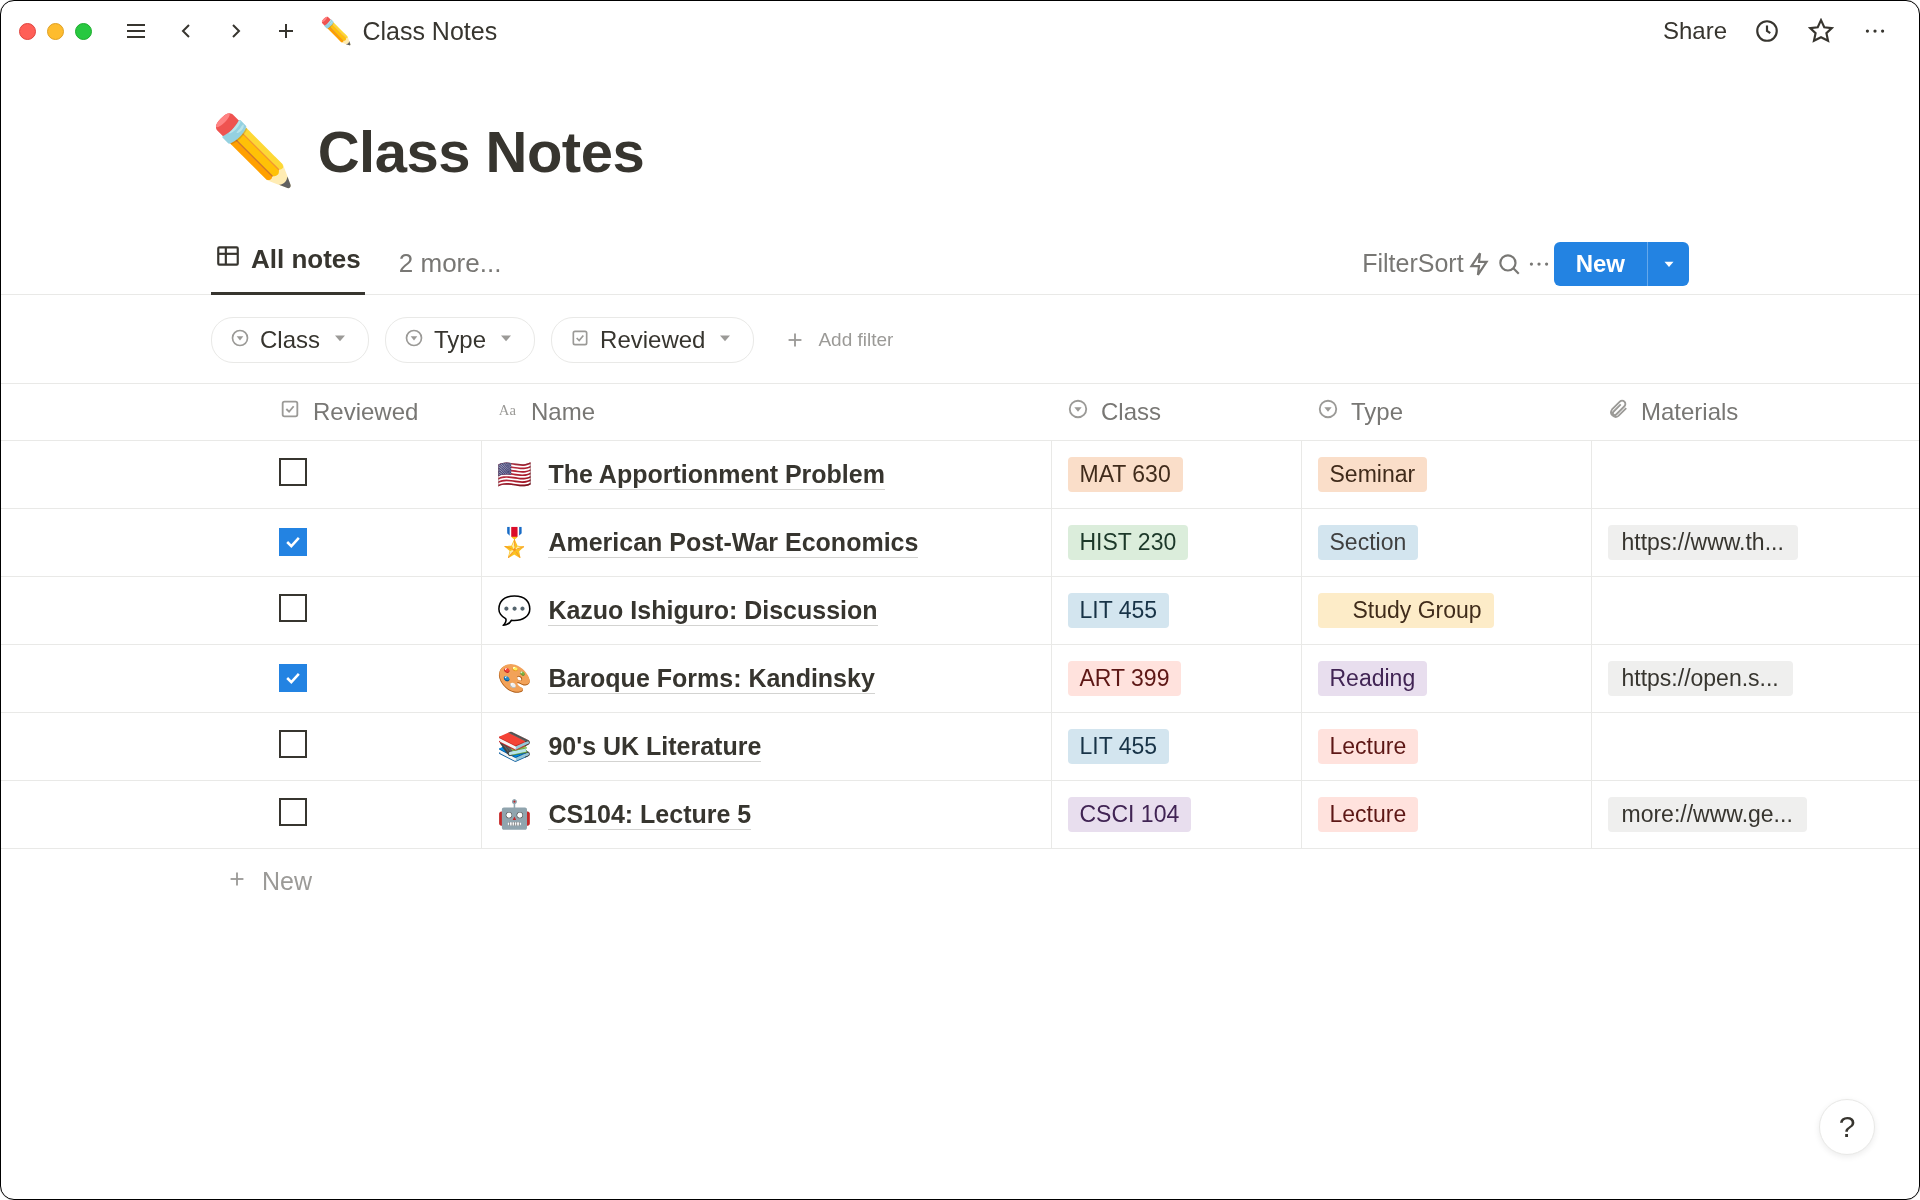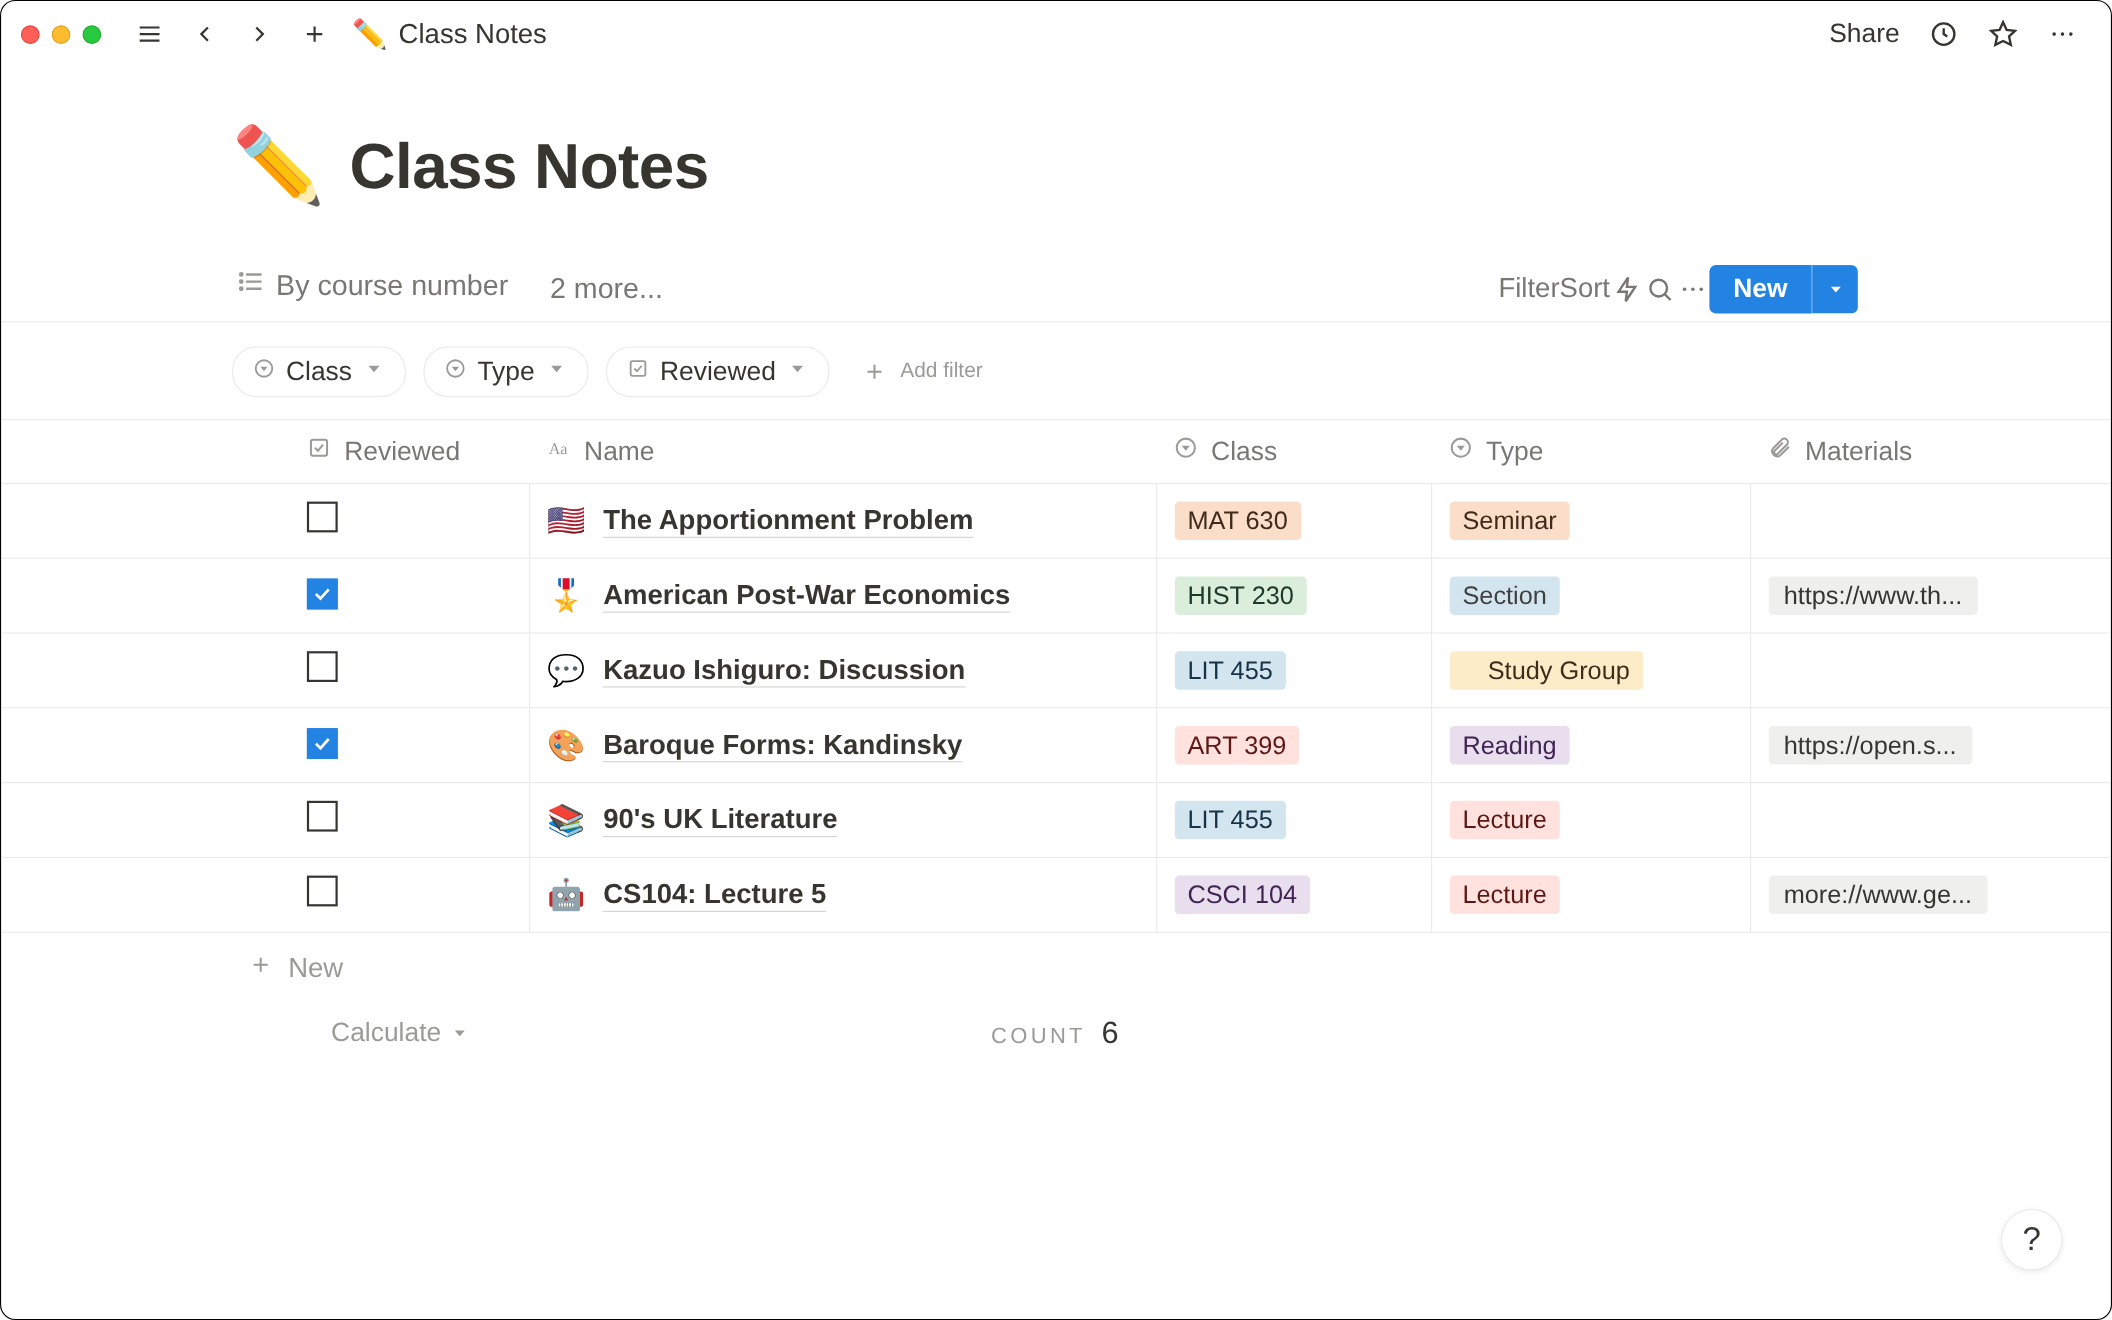--- a/index.html
+++ b/index.html
@@ -268,32 +268,29 @@
     </div>
   </div>
 
   <div class="content">
     <div class="page-header">
       <span class="big-emoji">✏️</span>
       <h1>Class Notes</h1>
     </div>
 
     <div class="views-row">
-      <div class="view-tab secondary">
+      <div class="view-tab active">
         <span class="vicon">
           <svg viewBox="0 0 24 24">
-              <line x1="8" y1="6" x2="21" y2="6"></line>
-              <line x1="8" y1="12" x2="21" y2="12"></line>
-              <line x1="8" y1="18" x2="21" y2="18"></line>
-              <circle cx="4" cy="6" r="1"></circle>
-              <circle cx="4" cy="12" r="1"></circle>
-              <circle cx="4" cy="18" r="1"></circle>
+              <rect x="3" y="4" width="18" height="16" rx="1"></rect>
+              <line x1="3" y1="10" x2="21" y2="10"></line>
+              <line x1="10" y1="4" x2="10" y2="20"></line>
             </svg>
         </span>
-        <span>By course number</span>
+        <span>All notes</span>
       </div>
       <span class="more-views">2 more...</span>
 
       <div class="views-right">
         <span class="txt-btn">Filter</span>
         <span class="txt-btn">Sort</span>
         <span class="icon-btn">
           <svg viewBox="0 0 24 24">
               <polyline points="13 2 5 14 12 14 11 22 19 10 12 10 13 2"></polyline>
             </svg>
@@ -504,30 +501,18 @@
     </div>
 
     <div class="footer-row">
       <span class="plus"><svg viewBox="0 0 24 24">
             <line x1="12" y1="5" x2="12" y2="19"></line>
             <line x1="5" y1="12" x2="19" y2="12"></line>
           </svg></span>
       <span>New</span>
     </div>
 
-    <div class="calc-row">
-      <div class="calc">
-        <span>Calculate</span>
-        <svg viewBox="0 0 24 24">
-            <polygon points="6 9 18 9 12 16"></polygon>
-          </svg>
-      </div>
-      <div class="count-block">
-        <span>COUNT</span>
-        <span class="num">6</span>
-      </div>
-    </div>
 
   </div>
 
   <div class="help-btn">?</div>
 
 </div>
 
 </body></html>

